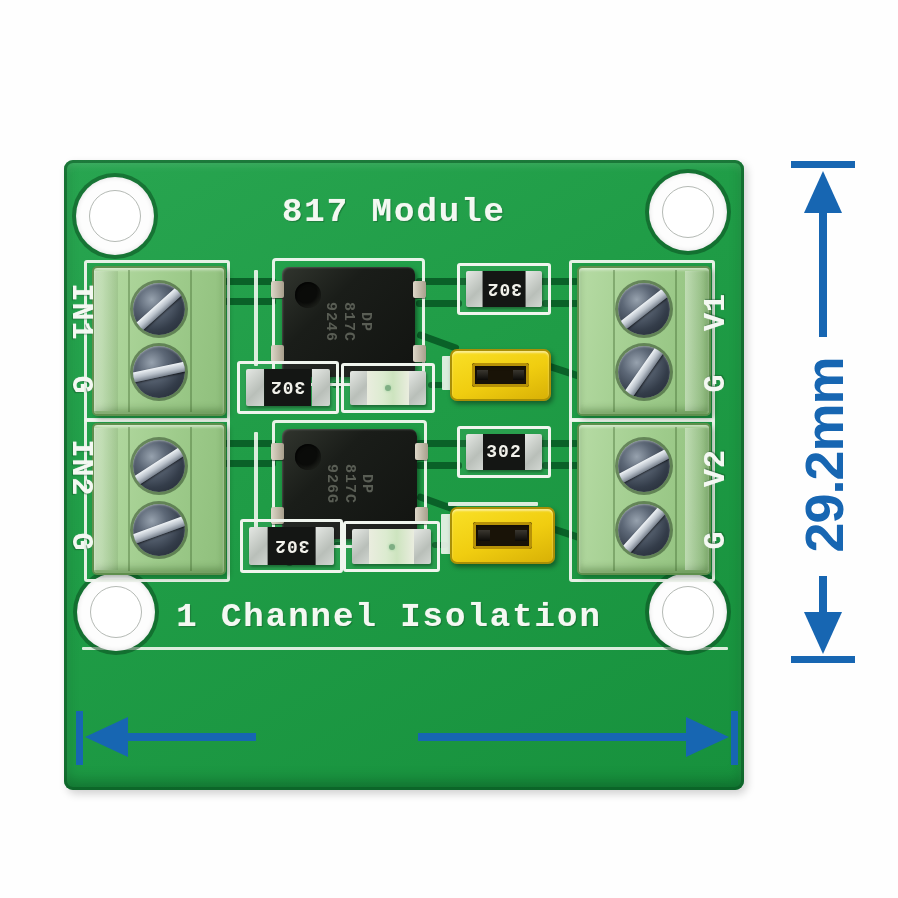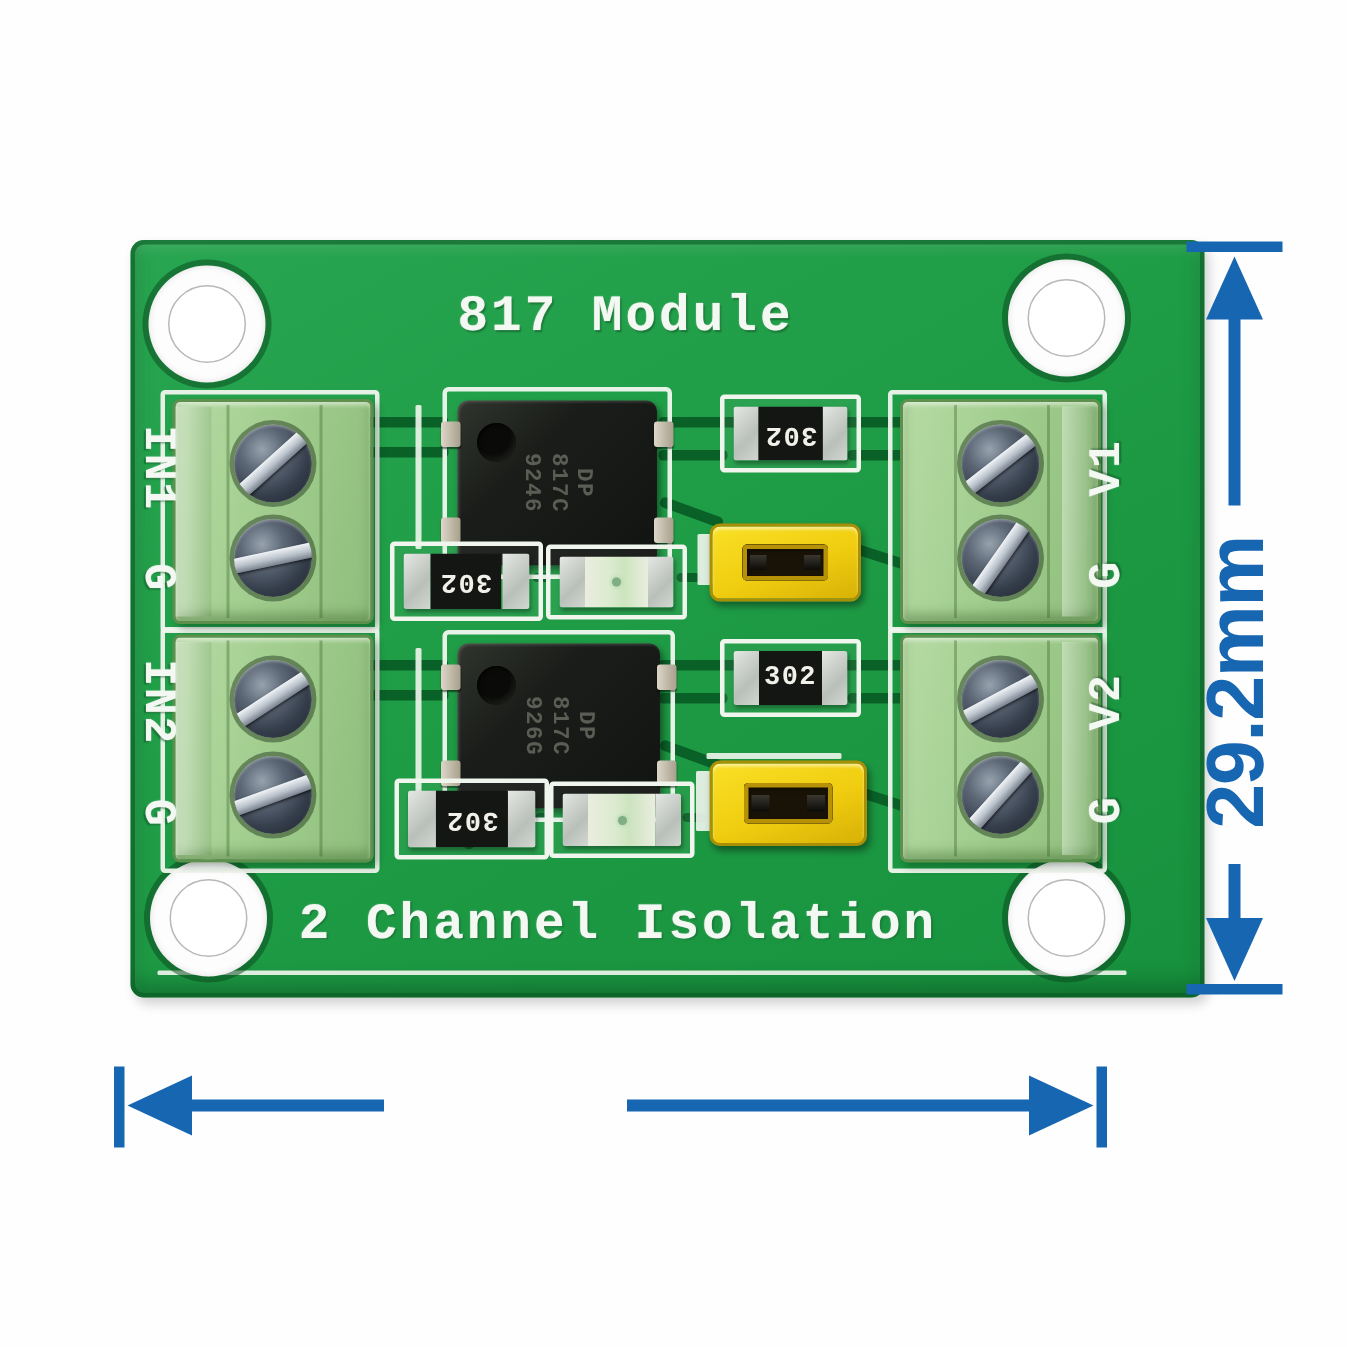--- a/index.html
+++ b/index.html
@@ -1,23 +1,23 @@
 <!DOCTYPE html>
 <html><head>
 <meta charset="utf-8">
 <style>
   html,body{margin:0;padding:0;background:#fff;}
   .canvas{position:relative;width:898px;height:898px;background:#fefefe;overflow:hidden;
           font-family:"Liberation Mono","DejaVu Sans Mono",monospace;}
 
   
-  .board{position:absolute;left:87px;top:160px;width:680px;height:505px;border-radius:9px;
+  .board{position:absolute;left:64px;top:160px;width:680px;height:630px;border-radius:9px;
          background:linear-gradient(150deg,#28a550 0%,#1f9c46 45%,#17913d 100%);
          box-shadow:inset 0 0 0 3px rgba(8,90,35,.6),inset 0 -9px 14px rgba(4,50,18,.35),
-                    inset 0 5px 9px rgba(255,255,255,.14),3px 4px 8px rgba(0,0,0,.18);padding-left:36px;}
+                    inset 0 5px 9px rgba(255,255,255,.14),3px 4px 8px rgba(0,0,0,.18);}
 
   .trace{position:absolute;background:#0a6128;border-radius:3px;z-index:1;}
   .silk-mark{position:absolute;background:#edf4ea;opacity:.92;z-index:2;border-radius:1px;}
 
   .hole{position:absolute;width:78px;height:78px;border-radius:50%;background:#fdfdfd;z-index:3;
         box-shadow:0 0 0 4px rgba(7,70,28,.5),inset 0 0 5px rgba(0,0,0,.12);}
   .hole-bore{position:absolute;left:13px;top:13px;width:50px;height:50px;border-radius:50%;
              background:#ffffff;border:1px solid #b5bab5;}
 
   .silk-text{position:absolute;color:#f4f8f2;font-weight:bold;letter-spacing:2px;z-index:5;
@@ -121,21 +121,21 @@
       <div class="hole-bore"></div>
       </div>
     <div class="hole" style="left:13px;top:413px;">
       <div class="hole-bore"></div>
       </div>
     <div class="hole" style="left:585px;top:413px;">
       <div class="hole-bore"></div>
       </div>
 
     <div class="silk-text title" style="left:130px;top:34px;width:400px;height:36px;">817 Module</div>
-    <div class="silk-text title" style="left:105px;top:439px;width:440px;height:36px;">2 Channel Isolation</div>
+    <div class="silk-text title" style="left:105px;top:439px;width:440px;height:36px;">1 Channel Isolation</div>
 
     <div class="silk-text pin-label" style="left:-28px;top:136px;transform:rotate(90deg);">IN1</div>
     <div class="silk-text pin-label" style="left:-28px;top:209px;transform:rotate(90deg);">G</div>
     <div class="silk-text pin-label" style="left:-28px;top:292px;transform:rotate(90deg);">IN2</div>
     <div class="silk-text pin-label" style="left:-28px;top:366px;transform:rotate(90deg);">G</div>
 
     <div class="silk-text pin-label" style="left:607px;top:136px;transform:rotate(-90deg);">V1</div>
     <div class="silk-text pin-label" style="left:607px;top:207px;transform:rotate(-90deg);">G</div>
     <div class="silk-text pin-label" style="left:607px;top:292px;transform:rotate(-90deg);">V2</div>
     <div class="silk-text pin-label" style="left:607px;top:364px;transform:rotate(-90deg);">G</div>

